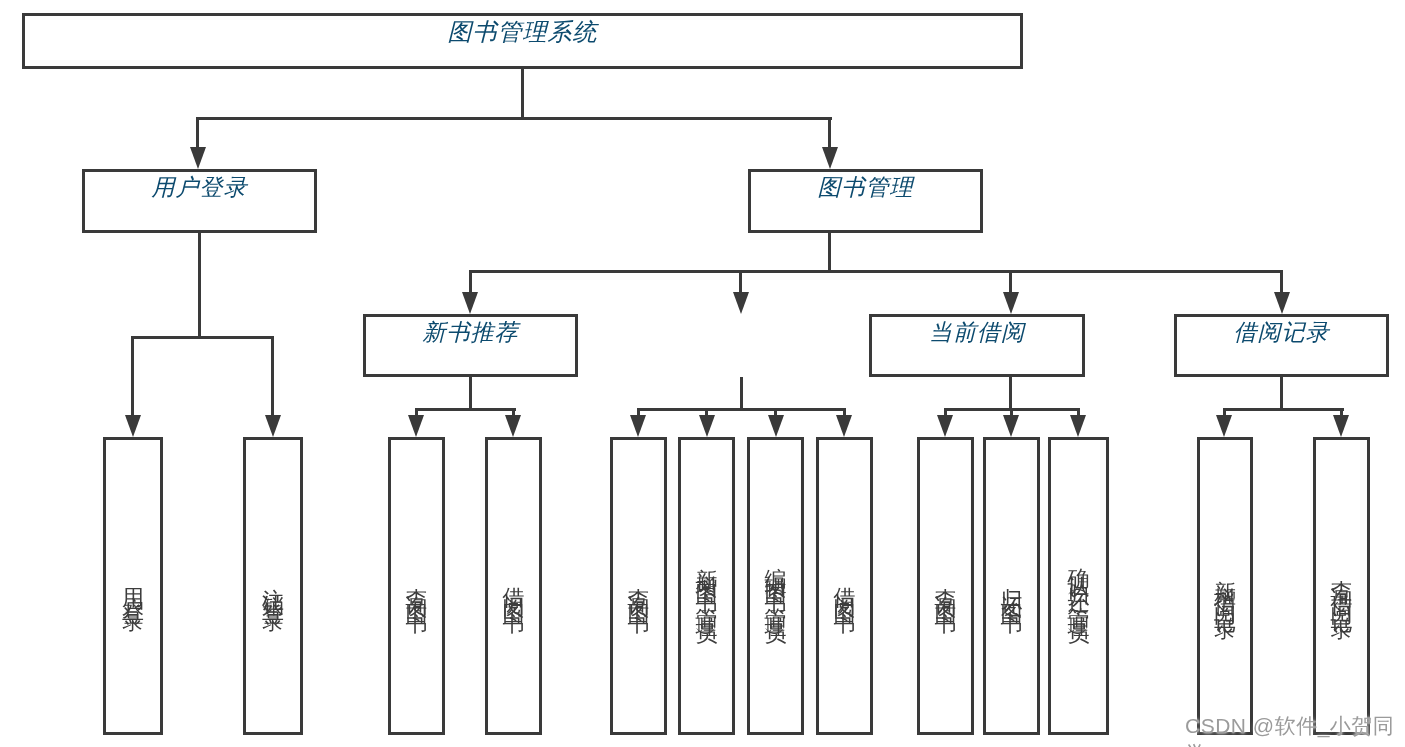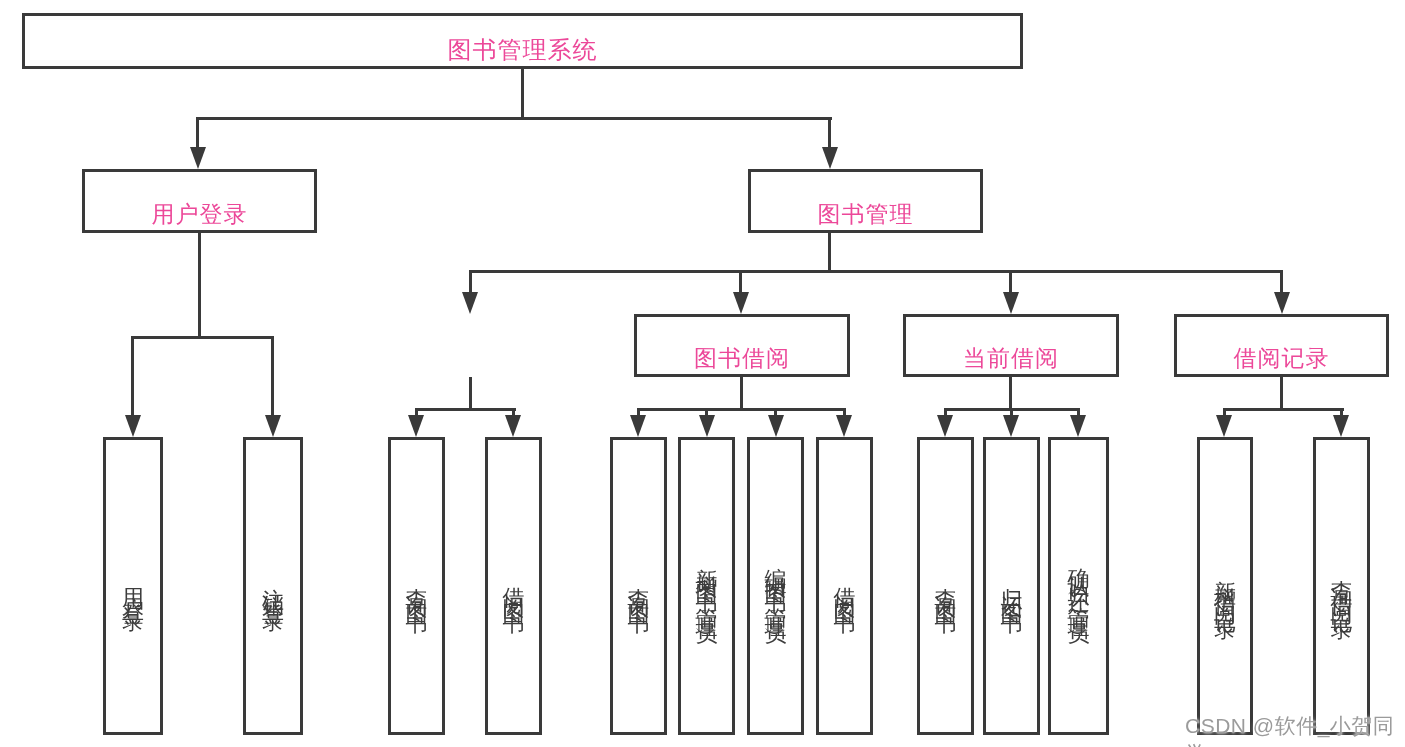--- a/index.html
+++ b/index.html
@@ -3,22 +3,22 @@
 <meta charset="utf-8">
 <style>
   html,body{margin:0;padding:0;background:#ffffff;}
   .stage{
     position:relative;width:1405px;height:747px;background:#ffffff;overflow:hidden;
     font-family:"Liberation Sans","DejaVu Sans",sans-serif;color:#3d3d3d;
   }
   
   .box{
     position:absolute;box-sizing:border-box;border:3px solid #3a3a3a;background:#ffffff;
-    display:flex;align-items:flex-end;justify-content:center;
-    font-size:23px;letter-spacing:1px;color:#ec4899;z-index:2;
+    display:flex;align-items:flex-start;justify-content:center;
+    font-size:23px;letter-spacing:1px;color:#0c4a6e;z-index:2;font-style:italic;
   }
   .box.root{font-size:24px;}
   .vbox{
     position:absolute;top:437px;height:298px;box-sizing:border-box;border:3px solid #3a3a3a;
     background:#ffffff;display:flex;align-items:center;justify-content:center;z-index:2;
   }
   .vtext{
     writing-mode:vertical-rl;text-orientation:mixed;
     font-size:22px;letter-spacing:8px;line-height:1;color:#3d3d3d;white-space:nowrap;
   }
@@ -104,24 +104,24 @@
     <span>图书管理系统</span>
   </div>
 
   <div class="box" style="left:82px;top:169px;width:235px;height:64px">
     <span>用户登录</span>
   </div>
   <div class="box" style="left:748px;top:169px;width:235px;height:64px">
     <span>图书管理</span>
   </div>
 
-  <div class="box" style="left:634px;top:314px;width:216px;height:63px">
-    <span>图书借阅</span>
+  <div class="box" style="left:363px;top:314px;width:215px;height:63px">
+    <span>新书推荐</span>
   </div>
-  <div class="box" style="left:903px;top:314px;width:216px;height:63px">
+  <div class="box" style="left:869px;top:314px;width:216px;height:63px">
     <span>当前借阅</span>
   </div>
   <div class="box" style="left:1174px;top:314px;width:215px;height:63px">
     <span>借阅记录</span>
   </div>
 
   <div class="vbox" style="left:103px;width:60px">
     <span class="vtext">用户登录</span>
   </div>
   <div class="vbox" style="left:243px;width:60px">

